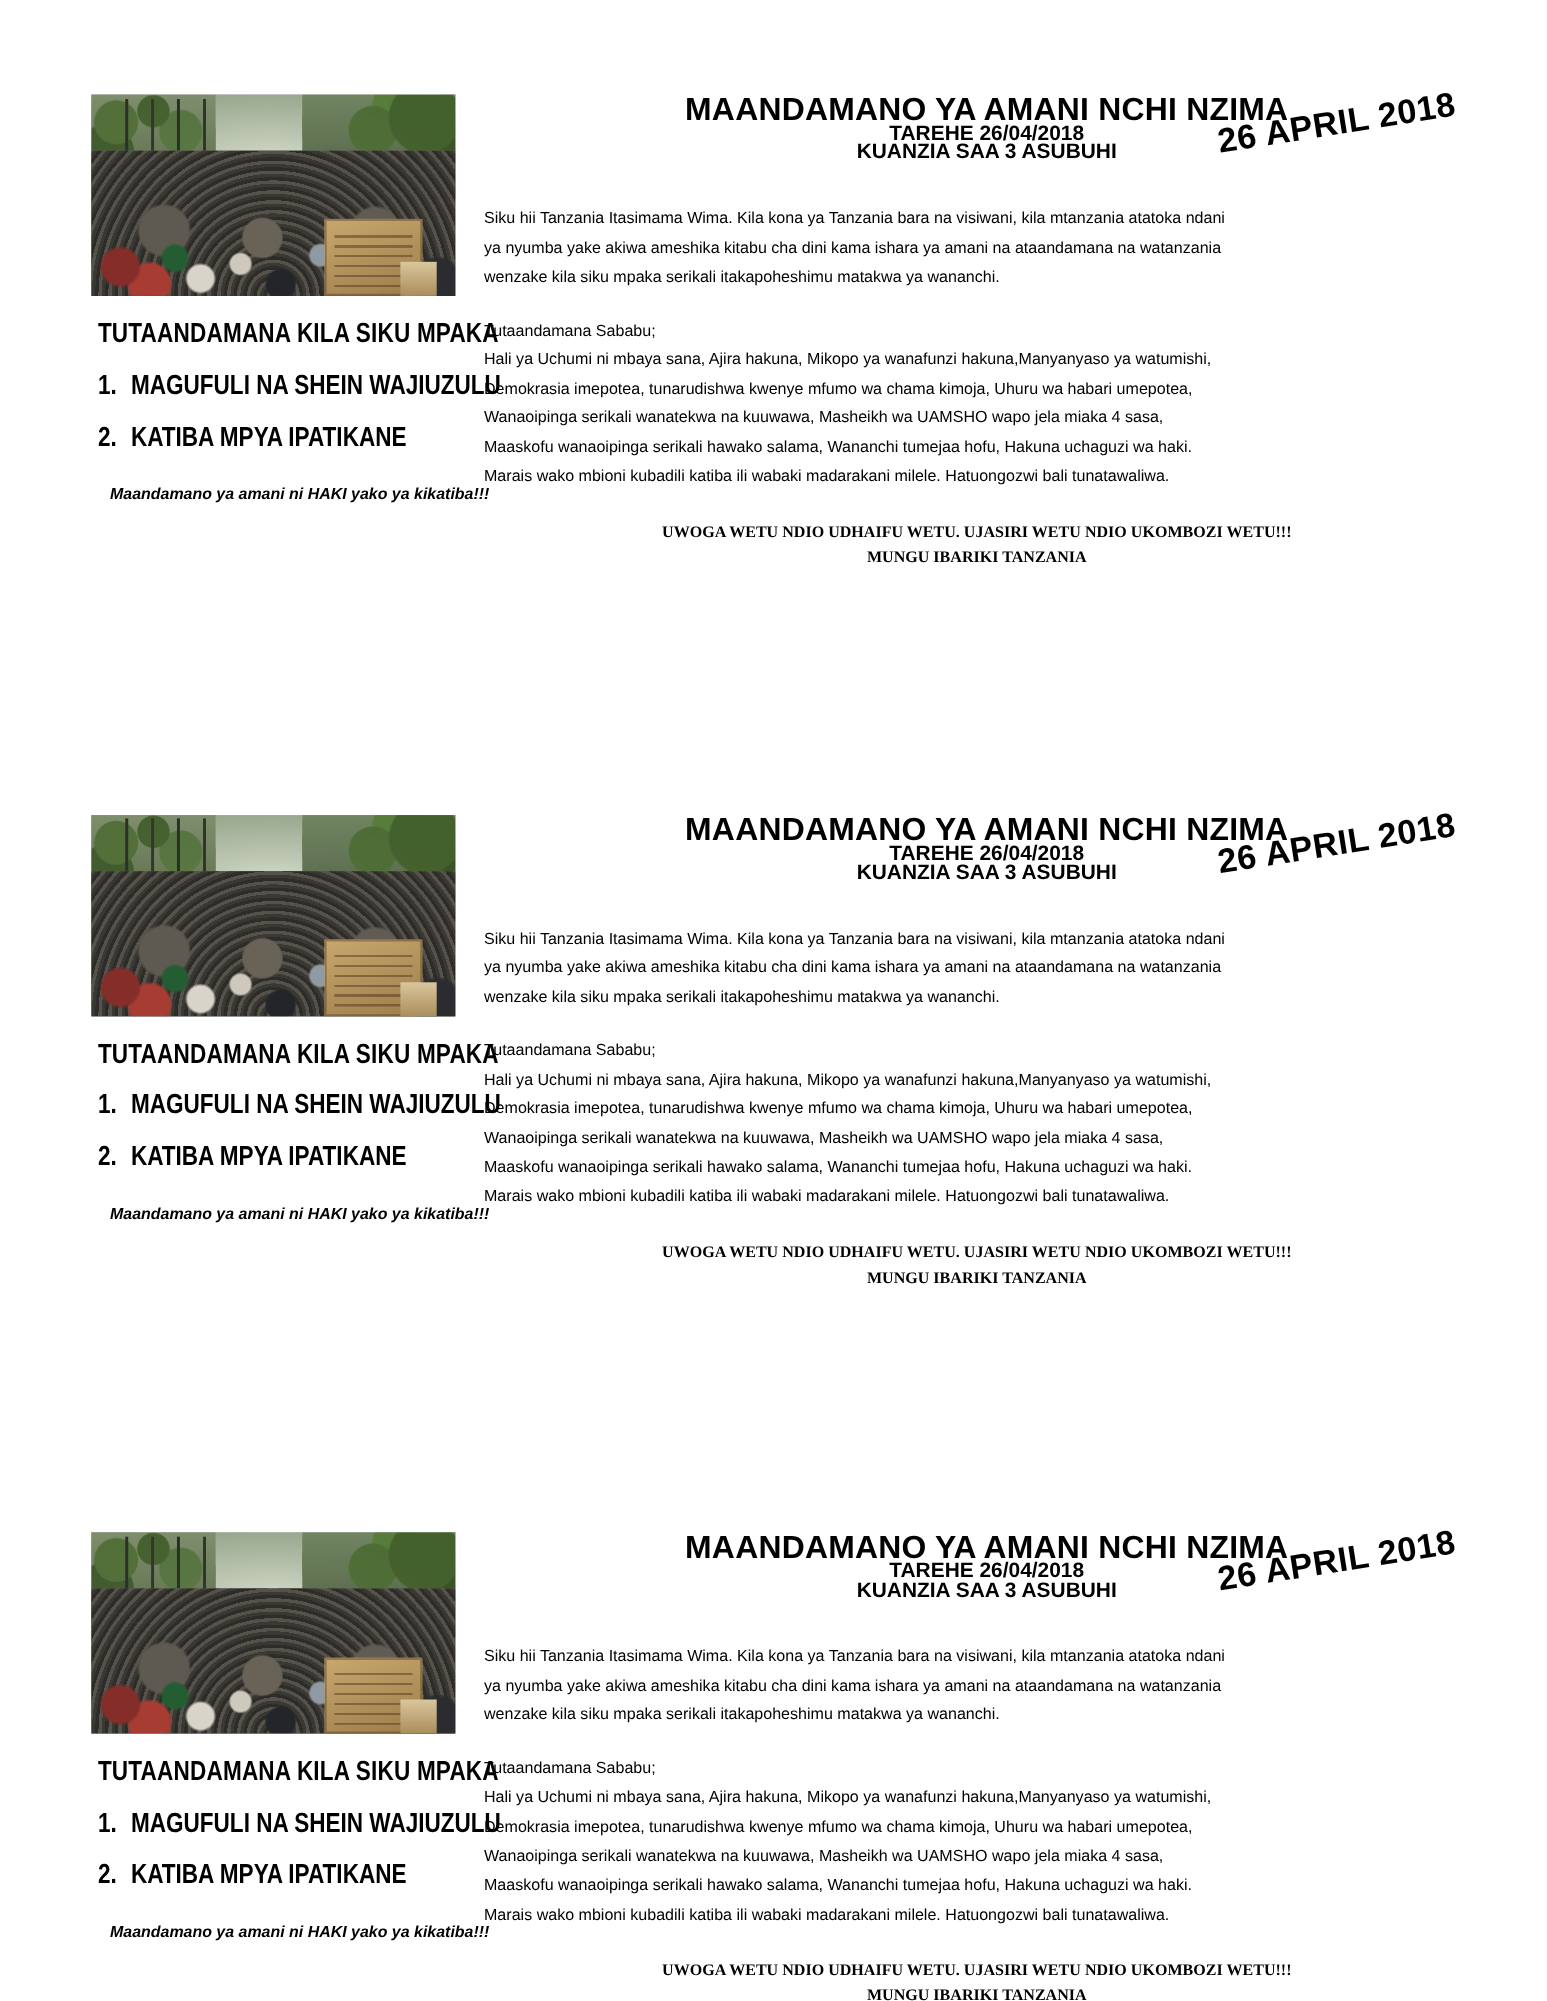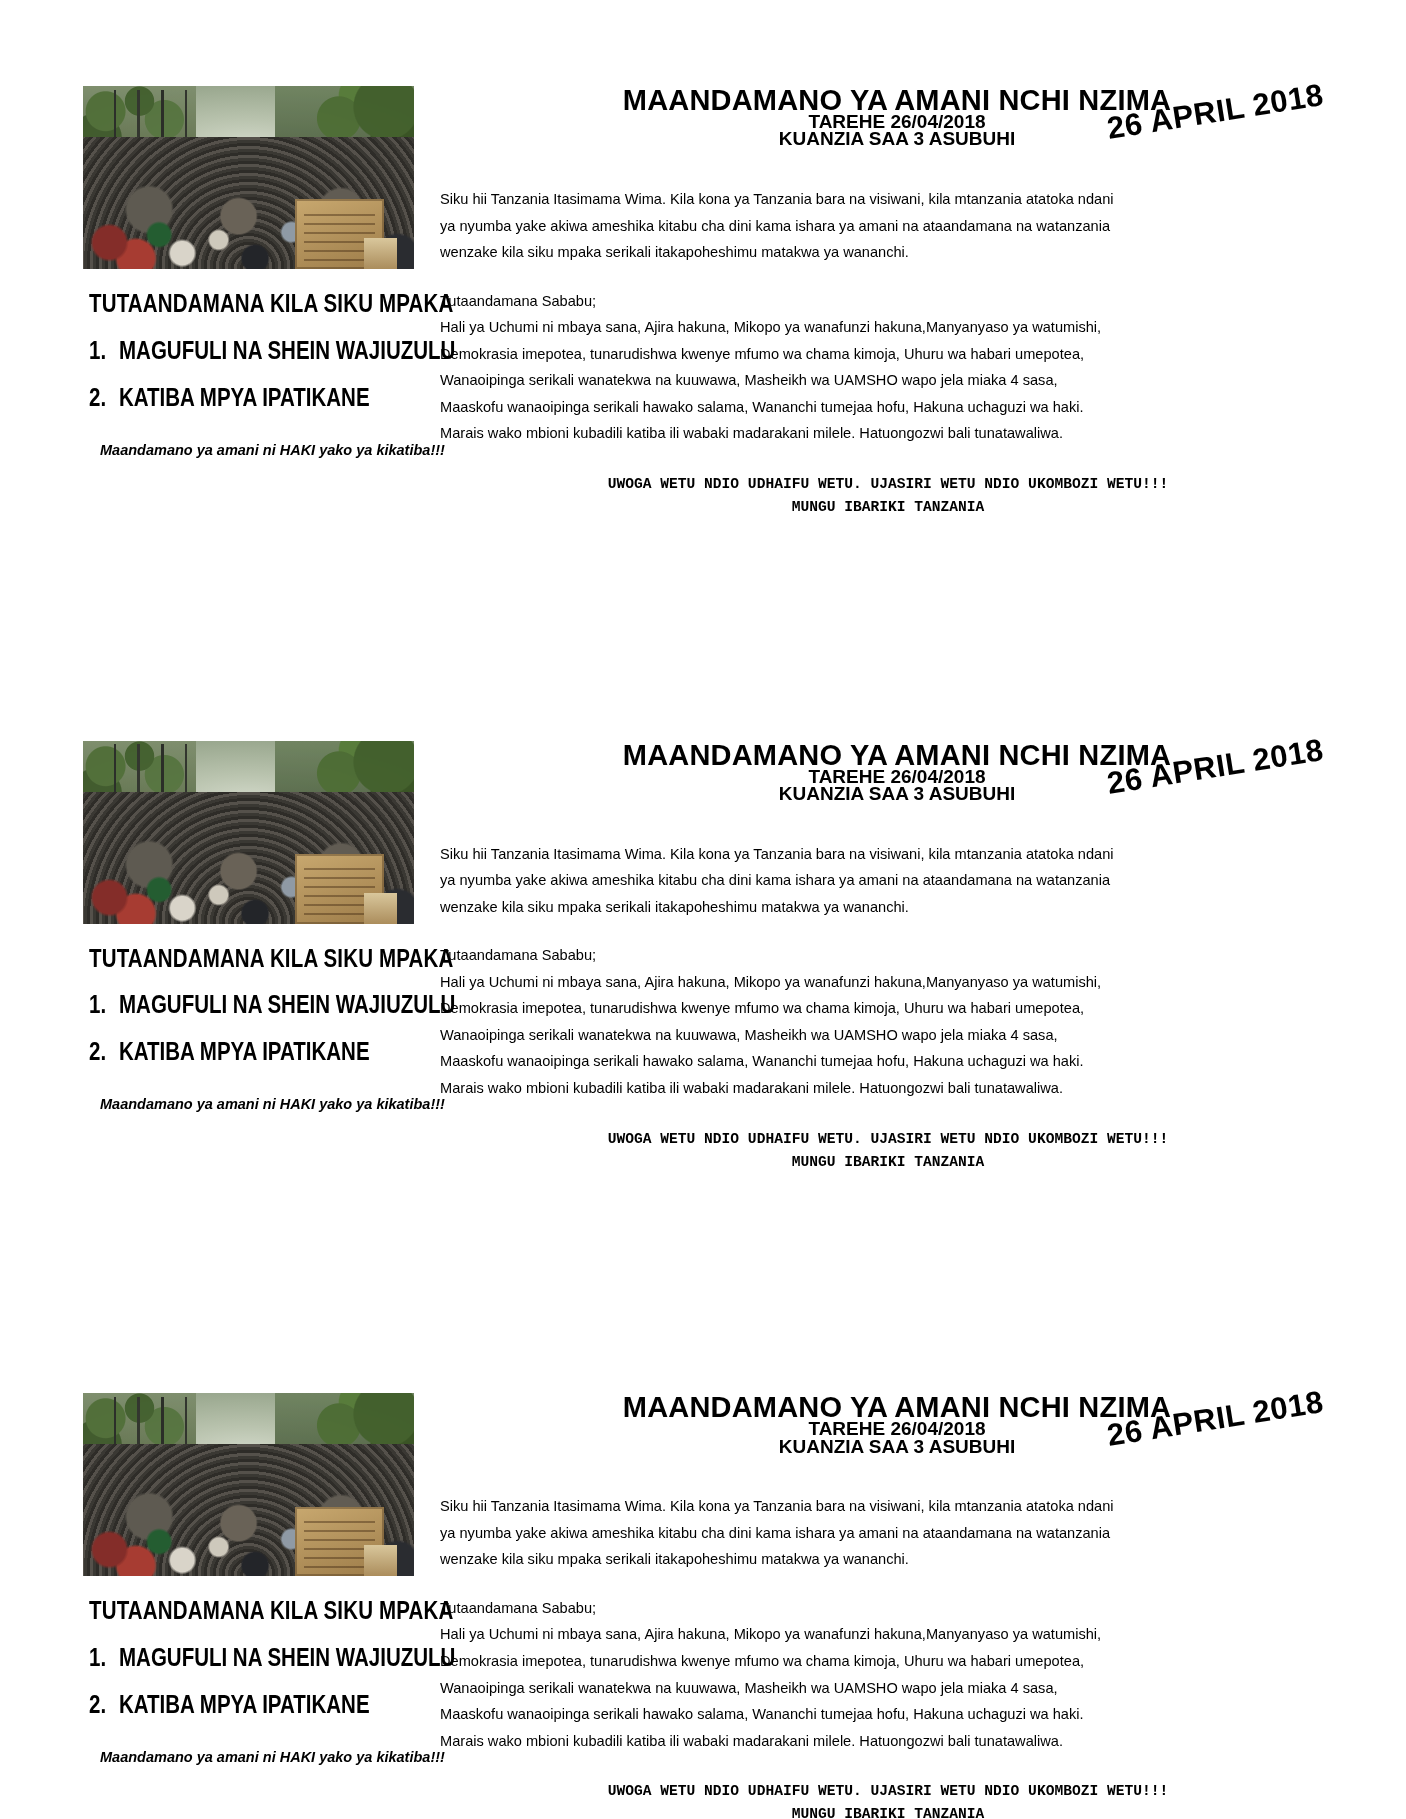--- a/index.html
+++ b/index.html
@@ -237,21 +237,21 @@
     font-family: "Liberation Sans", sans-serif;
     font-weight: 400;
     font-size: 14.6px;
     line-height: 1.82;
     margin-top: 0px;
     max-width: 740px;
   }
   .bold-par div { white-space: nowrap; }
 
   .slogan {
-    font-family: Liberation Mono, monospace;
+    font-family: Liberation Serif, serif;
     font-weight: 700;
     font-size: 14.6px;
     line-height: 1.6;
     text-align: center;
     margin-top: 26px;
     padding-right: 10px;
   }
 
   
   .spacer-1 { height: 108px; }

